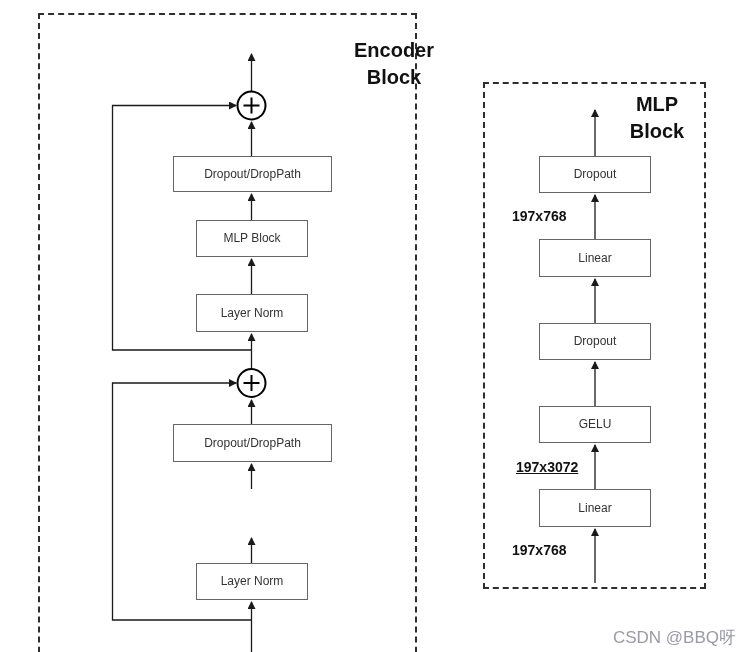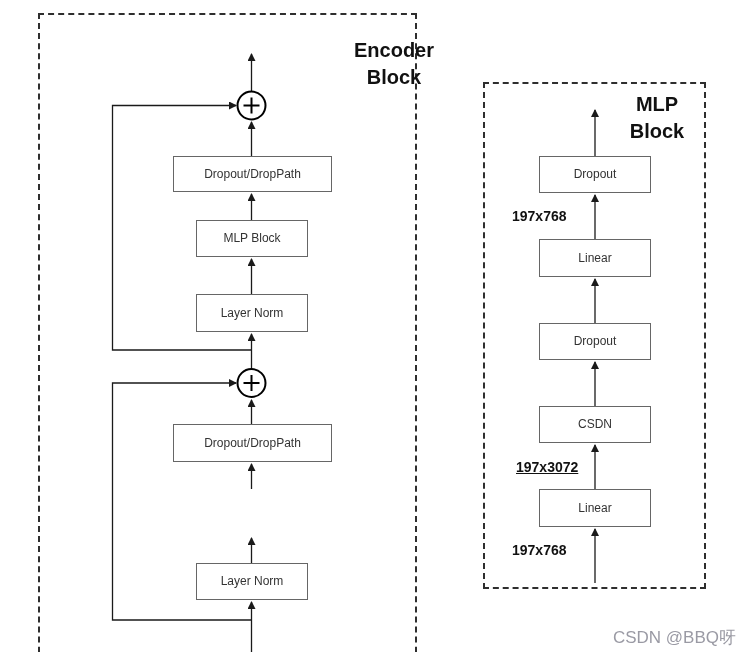--- a/index.html
+++ b/index.html
@@ -135,21 +135,21 @@
 
   <div class="node-box" id="box-dropout-top">Dropout/DropPath</div>
   <div class="node-box" id="box-mlp">MLP Block</div>
   <div class="node-box" id="box-layernorm-top">Layer Norm</div>
   <div class="node-box" id="box-dropout-bottom">Dropout/DropPath</div>
   <div class="node-box" id="box-layernorm-bot">Layer Norm</div>
 
   <div class="node-box" id="box-dropout-out">Dropout</div>
   <div class="node-box" id="box-linear-out">Linear</div>
   <div class="node-box" id="box-dropout-mid">Dropout</div>
-  <div class="node-box" id="box-gelu">CSDN</div>
+  <div class="node-box" id="box-gelu">GELU</div>
   <div class="node-box" id="box-linear-in">Linear</div>
 
   <div class="dim-label" id="dim-after-linear-out">197x768</div>
   <div class="dim-label" id="dim-after-linear-in">197x3072</div>
   <div class="dim-label" id="dim-input">197x768</div>
 
   <div id="watermark">CSDN @BBQ呀</div>
 </div>
 
 </body></html>

